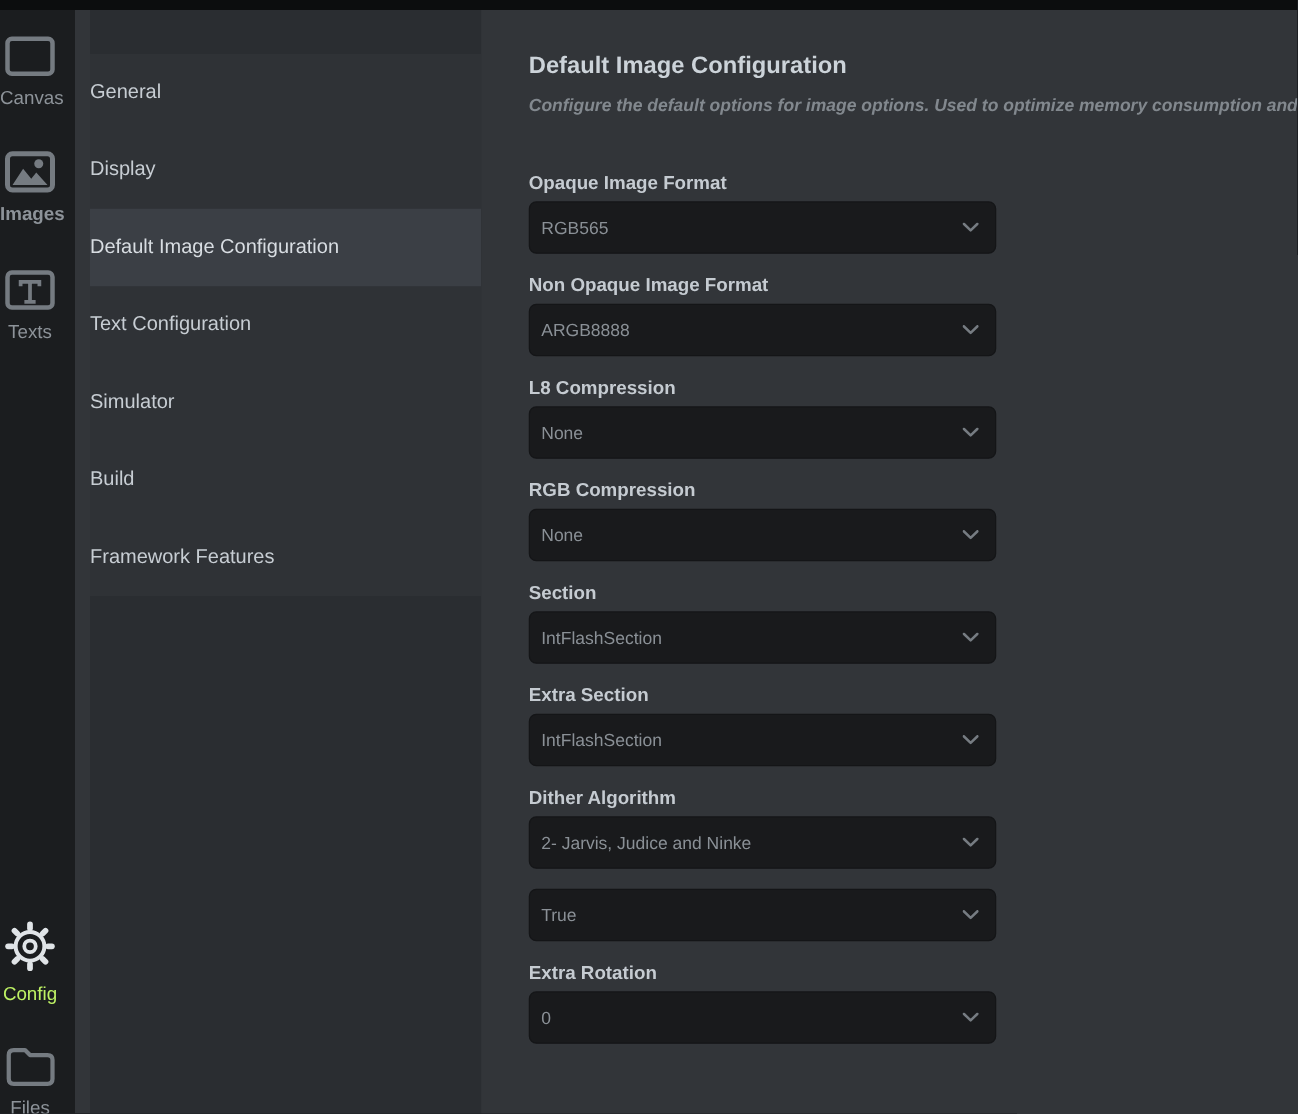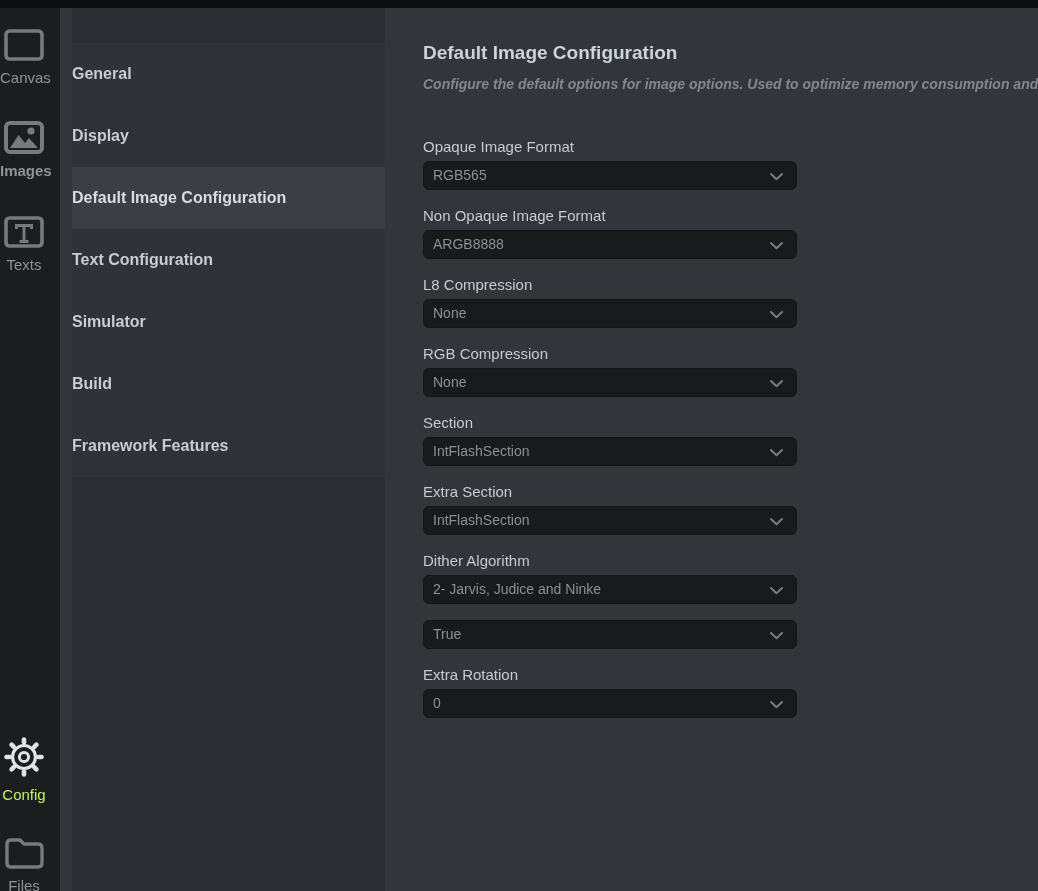--- a/index.html
+++ b/index.html
@@ -25,38 +25,38 @@
   .rail-label.active { color:#bef264; }
 
   
   .subnav {
     position:absolute; left:72px; top:8px; width:313px; height:883px;
     background:#2a2d31; overflow:hidden;
   }
   .menu { position:absolute; left:0; top:35px; width:313px; background:#2f3236; }
   .menu-item {
     height:62px; display:flex; align-items:center; 
-    font-size:16px; color:#c7cdd3;font-weight:bold;
+    font-size:16px; color:#c7cdd3;
   }
   .menu-item.active { background:#3b3f45; color:#d8dde2; }
 
   
   .main {
     position:absolute; left:385px; top:8px; width:653px; height:883px;
     background:#323539; padding:32px 0 0 38px; overflow:hidden;
   }
   .page-title { font-size:19px; font-weight:bold; line-height:26px; color:#ccd3d9; margin-bottom:9px; }
   .page-subtitle {
     font-size:14px; font-style:italic; font-weight:bold; line-height:19px; color:#82888e;
     white-space:nowrap; overflow:hidden; margin-bottom:43px;
   }
   .field { margin-bottom:16px; width:374px; }
-  .field-label { font-size:15px; font-weight:normal; line-height:19px; color:#c5cbd1; margin-bottom:5px; }
+  .field-label { font-size:15px; font-weight:bold; line-height:19px; color:#c5cbd1; margin-bottom:5px; }
   .dropdown {
-    width:374px; height:29px; background:#191a1c; border:1px solid #141517;
+    width:374px; height:42px; background:#191a1c; border:1px solid #141517;
     border-radius:6px; display:flex; align-items:center; justify-content:space-between;
     padding:0 13px 0 9px;
   }
   .dropdown-value { font-size:14px; color:#8a9096; line-height:27px; }
   .chev { flex:0 0 auto; }
 </style>
 </head>
 <body>
 
 <div class="app">

